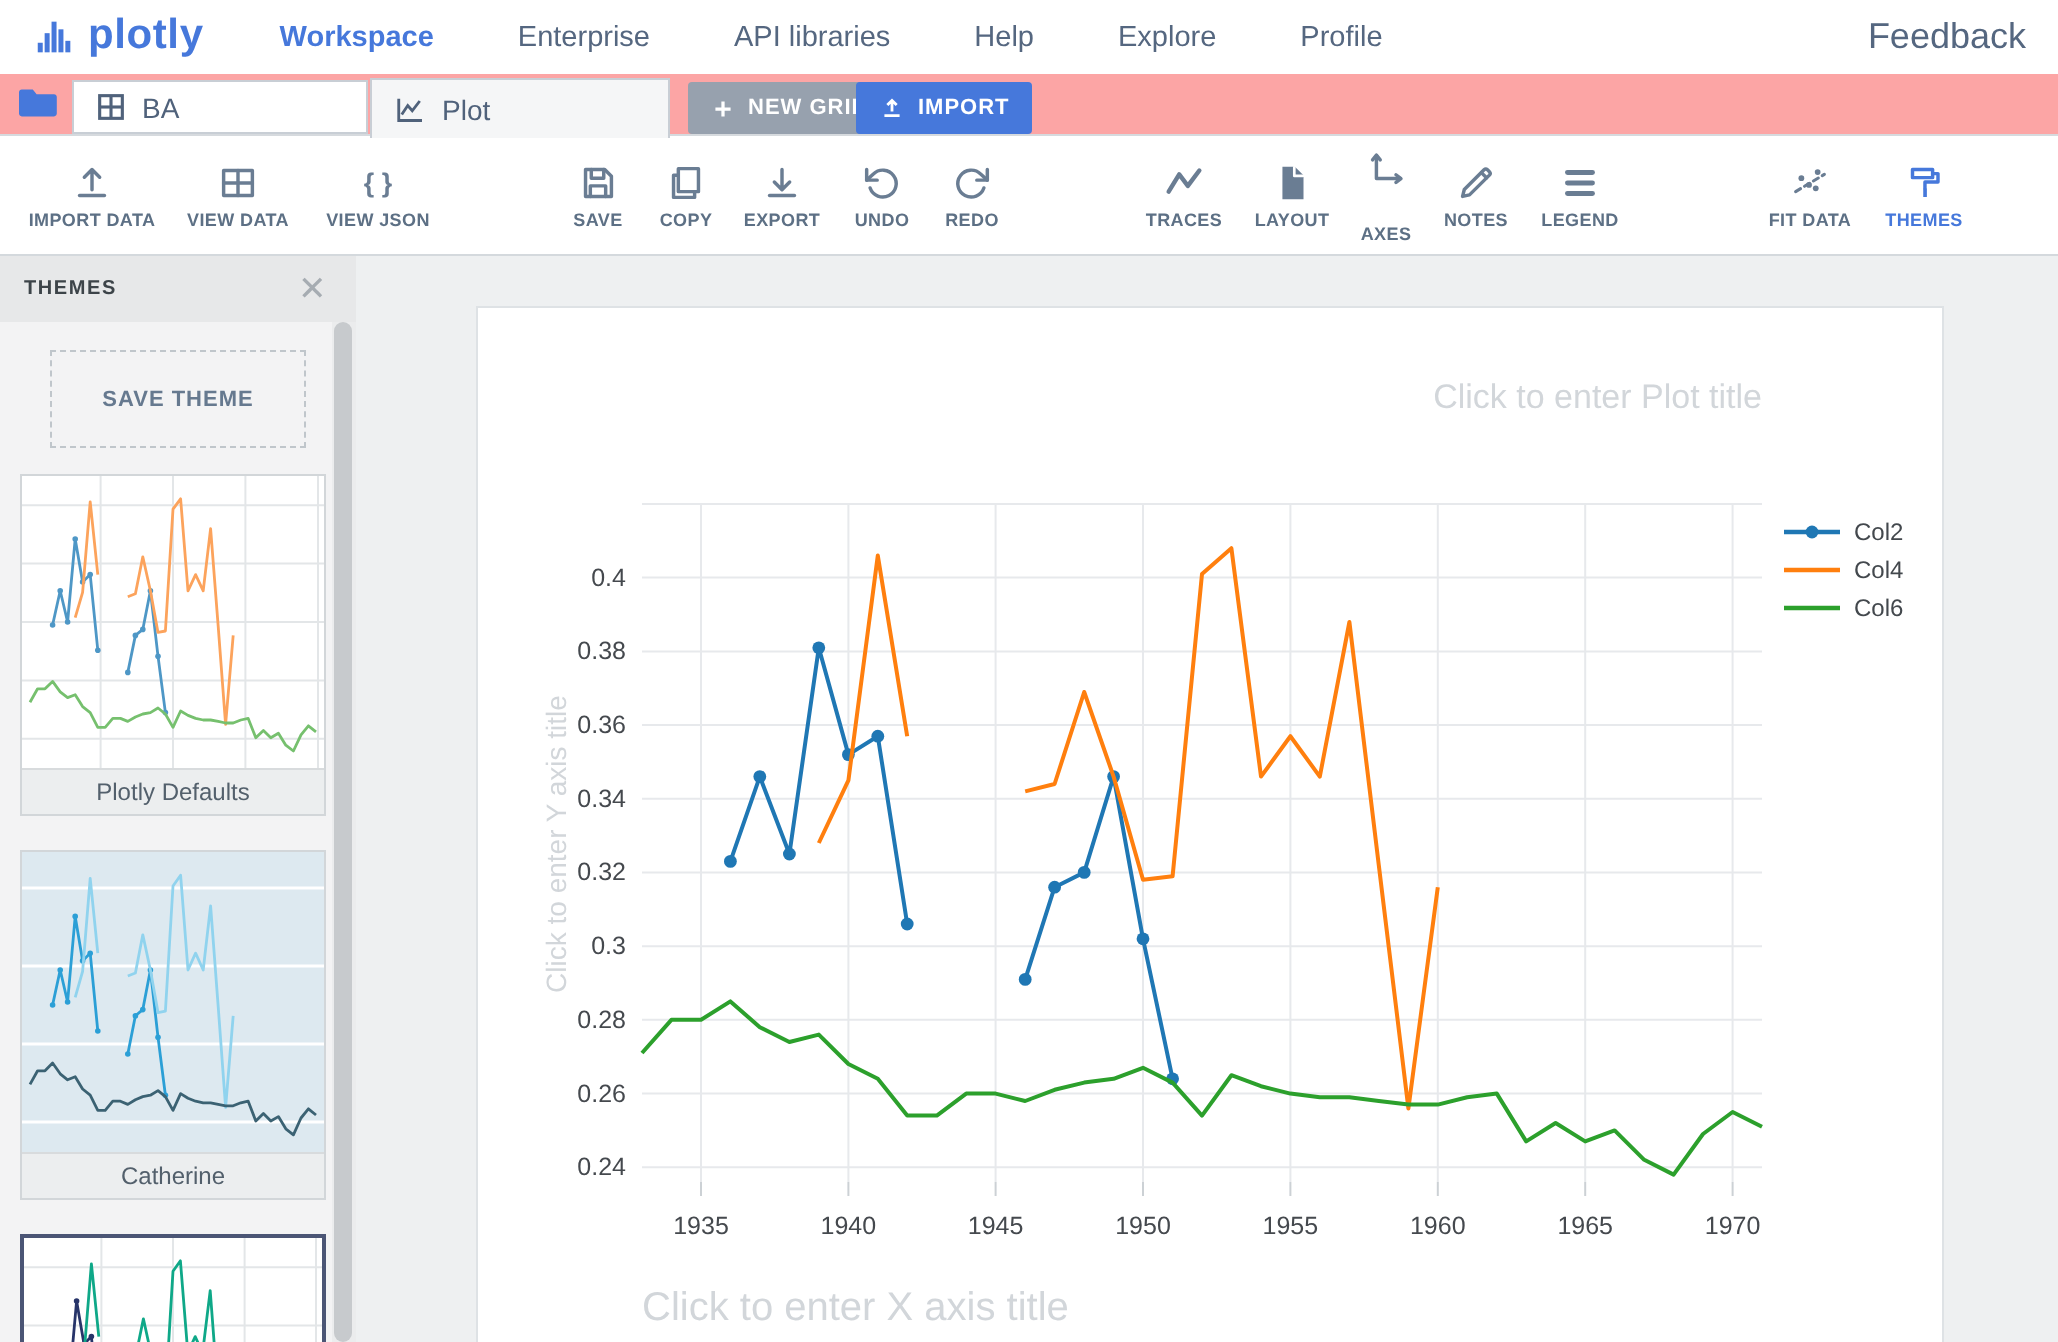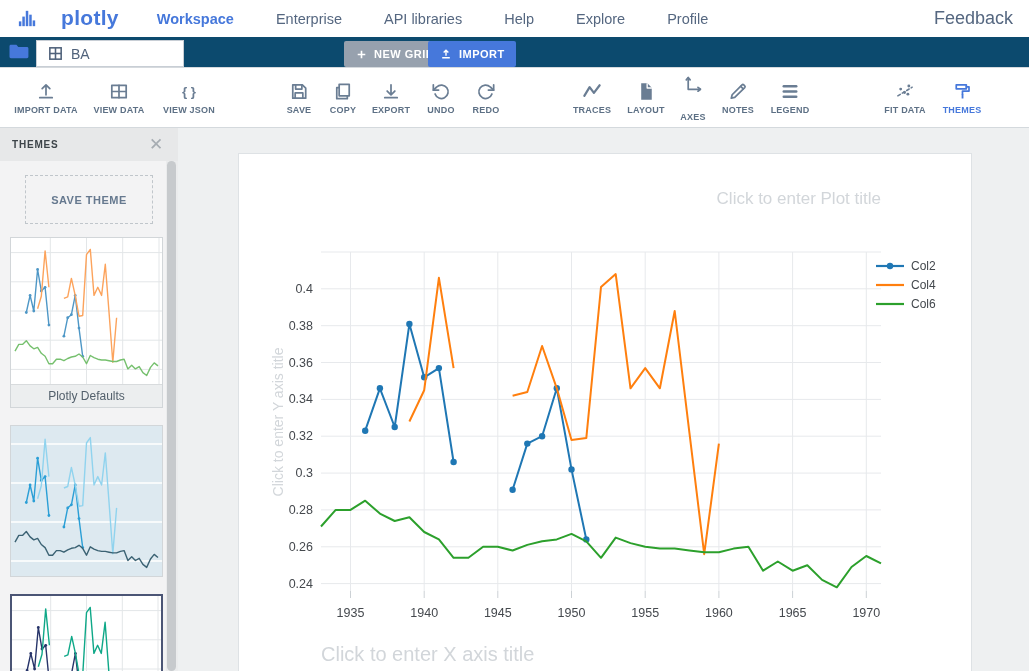--- a/index.html
+++ b/index.html
@@ -4,28 +4,28 @@
 <style>
   * { box-sizing: border-box; }
   html,body { margin:0; padding:0; }
   body {
     width:1029px; height:671px; overflow:hidden; background:#fff;
     font-family:"Liberation Sans","DejaVu Sans",sans-serif;
     -webkit-font-smoothing:antialiased;
   }
   
   .topnav { height:37px; display:flex; align-items:center; padding:0 16px; background:#fff; }
-  .logo { display:flex; align-items:center; gap:22px; color:#4678db; cursor:pointer; }
+  .logo { display:flex; align-items:center; gap:5px; color:#4678db; cursor:pointer; }
   .logo .word { font-size:21px; font-weight:600; letter-spacing:.3px; margin-top:-2px; }
   .mainnav { display:flex; gap:42px; margin-left:38px; font-size:14.5px; color:#556780; }
   .mainnav .nav-item { cursor:pointer; }
   .mainnav .nav-item.active { color:#4678db; font-weight:600; }
   .nav-right { margin-left:auto; font-size:18px; color:#556780; cursor:pointer; }
   
-  .tabstrip { position:relative; height:31px; background:#0c4a6e; border-bottom:1px solid #d6dade; }
+  .tabstrip { position:relative; height:31px; background:#fca5a5; border-bottom:1px solid #d6dade; }
   .folder-btn { position:absolute; left:7px; top:3px; width:28px; height:24px; cursor:pointer; }
   .tab { position:absolute; display:flex; align-items:center; gap:7px; padding:0 10px;
          font-size:14px; color:#50627b; cursor:pointer; background:#fff; }
   .tab-grid { left:36px; top:3px; width:148px; height:27px; border:1px solid #c8ced5; }
   .tab-plot { left:185px; top:2px; width:150px; height:30px; background:#f5f6f7;
               border:1px solid #c8ced5; border-bottom:none; z-index:2; }
   .btn { position:absolute; top:4px; height:26px; border:none; border-radius:2px; color:#fff;
          font-size:11px; font-weight:700; letter-spacing:.5px; display:flex; align-items:center;
          gap:6px; padding:0 11px; cursor:pointer; font-family:inherit; }
   .btn-newgrid { left:344px; background:#97a1ae; }
@@ -61,21 +61,21 @@
   
   .chart-card { position:absolute; left:238px; top:25px; width:734px; height:560px;
                 background:#fff; border:1px solid #dee2e5; }
   .plot-title { position:absolute; left:82px; top:35px; width:560px; text-align:right;
                 font-size:17px; color:#d2d6da; cursor:text; }
   .x-title { position:absolute; left:82px; top:489px; width:560px; text-align:left;
              font-size:20px; color:#d2d6da; cursor:text; }
   .y-title { position:absolute; left:39px; top:268px; transform:translate(-50%,-50%) rotate(-90deg);
              font-size:14px; color:#d2d6da; white-space:nowrap; cursor:text; }
   #chart-svg { position:absolute; left:0; top:0; }
-  #legend { position:absolute; left:636px; top:102px; }
+  #legend { position:absolute; left:652px; top:102px; }
   .leg-row { display:flex; align-items:center; gap:6px; height:19px; font-size:12px;
              color:#43484d; cursor:pointer; }
 </style>
 </head>
 <body>
 
 <header class="topnav">
   <div class="logo">
     <svg width="23" height="23" viewBox="0 0 24 24">
       <g fill="#4678db">
@@ -105,20 +105,27 @@
       <path fill="#4678db" d="M2.5 6.2c0-.8.6-1.4 1.4-1.4h5.5l1.9 2.3h8.7c.8 0 1.4.6 1.4 1.4v8.3c0 .8-.6 1.4-1.4 1.4H3.9c-.8 0-1.4-.6-1.4-1.4z"></path>
     </svg>
   </div>
   <div class="tab tab-grid">
     <svg width="17" height="17" viewBox="0 0 24 24" fill="none" stroke="#50627b" stroke-width="2.2">
       <rect x="4" y="4" width="16" height="16"></rect>
         <line x1="12" y1="4" x2="12" y2="20"></line>
         <line x1="4" y1="12" x2="20" y2="12"></line>
     </svg>
     <span>BA</span>
+  </div>
+  <div class="tab tab-plot">
+    <svg width="18" height="18" viewBox="0 0 24 24" fill="none" stroke="#50627b" stroke-width="1.9">
+      <path d="M4.5 4.5 V19 H20"></path>
+        <polyline points="6.5 15 10.5 9 13.5 12.5 18.5 6"></polyline>
+    </svg>
+    <span>Plot</span>
   </div>
   <button class="btn btn-newgrid">
     <svg width="13" height="13" viewBox="0 0 24 24" fill="none" stroke="#fff" stroke-width="3">
       <path d="M12 5 v14 M5 12 h14"></path>
     </svg>
     <span>NEW GRID</span>
   </button>
   <button class="btn btn-import">
     <svg width="14" height="14" viewBox="0 0 24 24" fill="none" stroke="#fff" stroke-width="2.4">
       <path d="M12 15 V6 M8 9.5 L12 5.5 L16 9.5 M5.5 18.5 H18.5"></path>
@@ -304,20 +311,21 @@
             <circle cx="52.9" cy="101.0" r="1.4" fill="#2b9fd6"></circle>
             <circle cx="56.7" cy="81.9" r="1.4" fill="#2b9fd6"></circle>
             <circle cx="60.4" cy="78.8" r="1.4" fill="#2b9fd6"></circle>
             <circle cx="64.2" cy="59.0" r="1.4" fill="#2b9fd6"></circle>
             <circle cx="68.0" cy="92.6" r="1.4" fill="#2b9fd6"></circle>
             <circle cx="71.7" cy="121.6" r="1.4" fill="#2b9fd6"></circle>
             <polyline points="26.6,72.7 30.3,59.7 34.1,13.2 37.9,50.6" fill="none" stroke="#90d3ee" stroke-width="1.4" stroke-linejoin="round"></polyline>
             <polyline points="52.9,62.0 56.7,60.5 60.4,41.4 64.2,59.0 68.0,80.3 71.7,79.6 75.5,17.0 79.3,11.6 83.0,59.0 86.8,50.6 90.6,59.0 94.3,26.9 98.1,77.3 101.8,127.7 105.6,81.9" fill="none" stroke="#90d3ee" stroke-width="1.4" stroke-linejoin="round"></polyline>
             <polyline points="4.0,116.2 7.8,109.4 11.5,109.4 15.3,105.5 19.1,110.9 22.8,113.9 26.6,112.4 30.3,118.5 34.1,121.6 37.9,129.2 41.6,129.2 45.4,124.6 49.2,124.6 52.9,126.2 56.7,123.9 60.4,122.3 64.2,121.6 68.0,119.3 71.7,122.3 75.5,129.2 79.3,120.8 83.0,123.1 86.8,124.6 90.6,125.4 94.3,125.4 98.1,126.2 101.8,126.9 105.6,126.9 109.4,125.4 113.1,124.6 116.9,134.5 120.7,130.7 124.4,134.5 128.2,132.3 131.9,138.4 135.7,141.4 139.5,133.0 143.2,128.4 147.0,131.5" fill="none" stroke="#3b6273" stroke-width="1.4" stroke-linejoin="round"></polyline>
           </svg>
+          <div class="caption">Catherine</div>
         </div>
         <div class="theme-card selected">
           <svg class="thumbchart" width="149" height="146" viewBox="0 0 149 146" style="background:#ffffff">
             <line x1="0" y1="14.6" x2="149" y2="14.6" stroke="#e3e6e8" stroke-width="1"></line>
             <line x1="0" y1="43.8" x2="149" y2="43.8" stroke="#e3e6e8" stroke-width="1"></line>
             <line x1="0" y1="73.0" x2="149" y2="73.0" stroke="#e3e6e8" stroke-width="1"></line>
             <line x1="0" y1="102.2" x2="149" y2="102.2" stroke="#e3e6e8" stroke-width="1"></line>
             <line x1="0" y1="131.4" x2="149" y2="131.4" stroke="#e3e6e8" stroke-width="1"></line>
             <line x1="38.7" y1="0" x2="38.7" y2="146" stroke="#e3e6e8" stroke-width="1"></line>
             <line x1="74.5" y1="0" x2="74.5" y2="146" stroke="#e3e6e8" stroke-width="1"></line>

